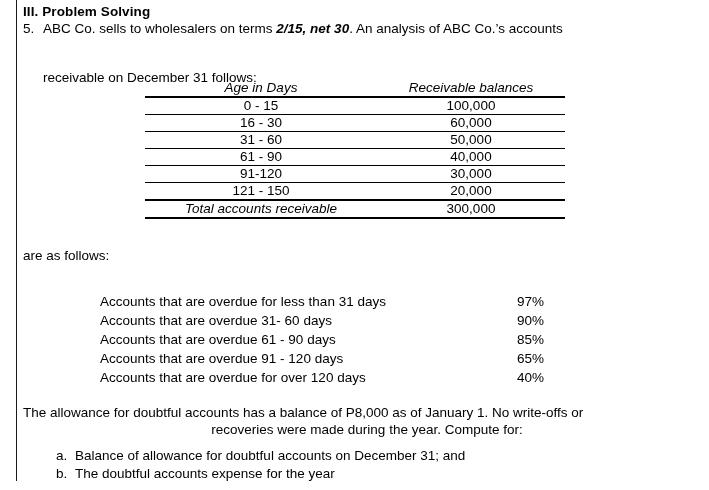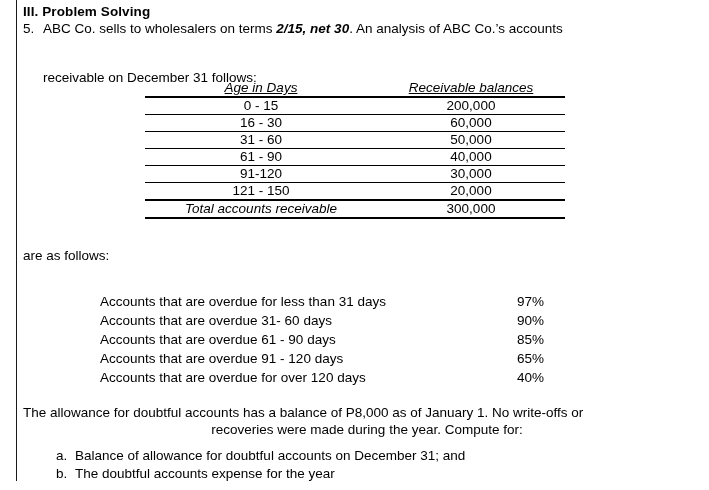--- a/index.html
+++ b/index.html
@@ -87,21 +87,20 @@
     font-weight: normal;
   }
   #aging-table .c-age   { width: 232px; text-align: center; }
   #aging-table .c-bal   { width: 188px; text-align: center; }
   .hdr td {
     font-weight: bold;
     font-style: italic;
     text-align: center;
     height: 18px;
     line-height: 18px;
-    text-decoration: underline;
   }
   .rule-thick-bottom td { border-bottom: 2px solid #000; }
   .rule-thin-bottom  td { border-bottom: 1px solid #000; }
   .total-row td {
     border-top: 2px solid #000;
     border-bottom: 2px solid #000;
     height: 18px;
     line-height: 18px;
   }
   .total-row .c-age {
@@ -193,21 +192,21 @@
   </div>
 
   <table id="aging-table">
     <tbody>
       <tr class="hdr rule-thick-bottom">
         <td class="c-age">Age in Days</td>
         <td class="c-bal">Receivable balances</td>
       </tr>
       <tr class="rule-thin-bottom">
         <td class="c-age">0 - 15</td>
-        <td class="c-bal">200,000</td>
+        <td class="c-bal">100,000</td>
       </tr>
       <tr class="rule-thin-bottom">
         <td class="c-age">16 - 30</td>
         <td class="c-bal">60,000</td>
       </tr>
       <tr class="rule-thin-bottom">
         <td class="c-age">31 - 60</td>
         <td class="c-bal">50,000</td>
       </tr>
       <tr class="rule-thin-bottom">

